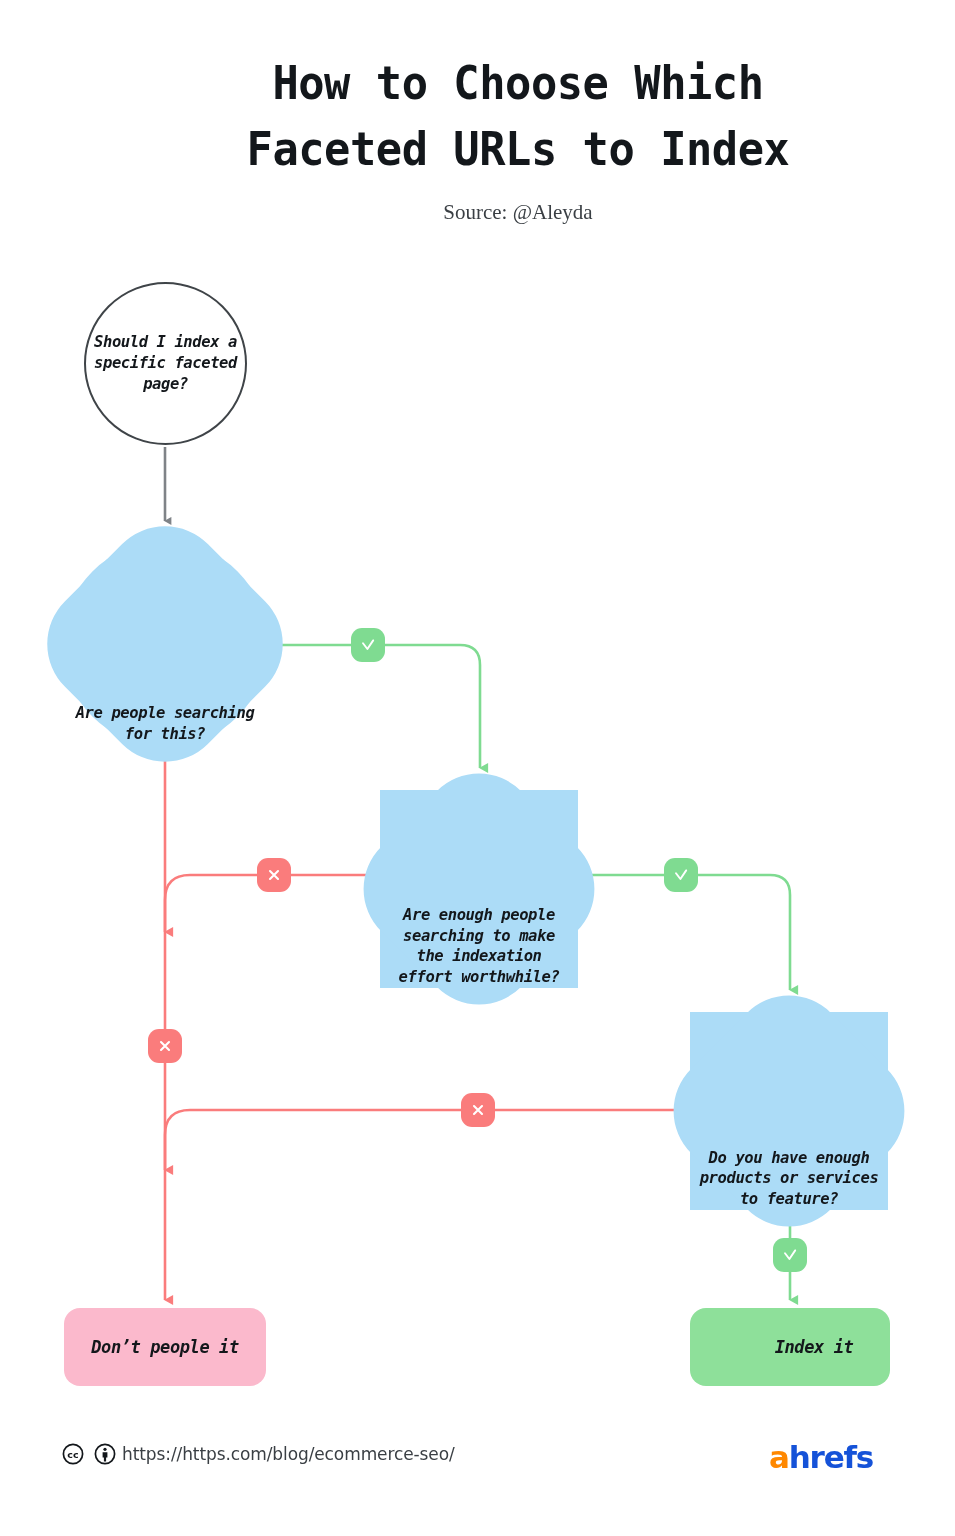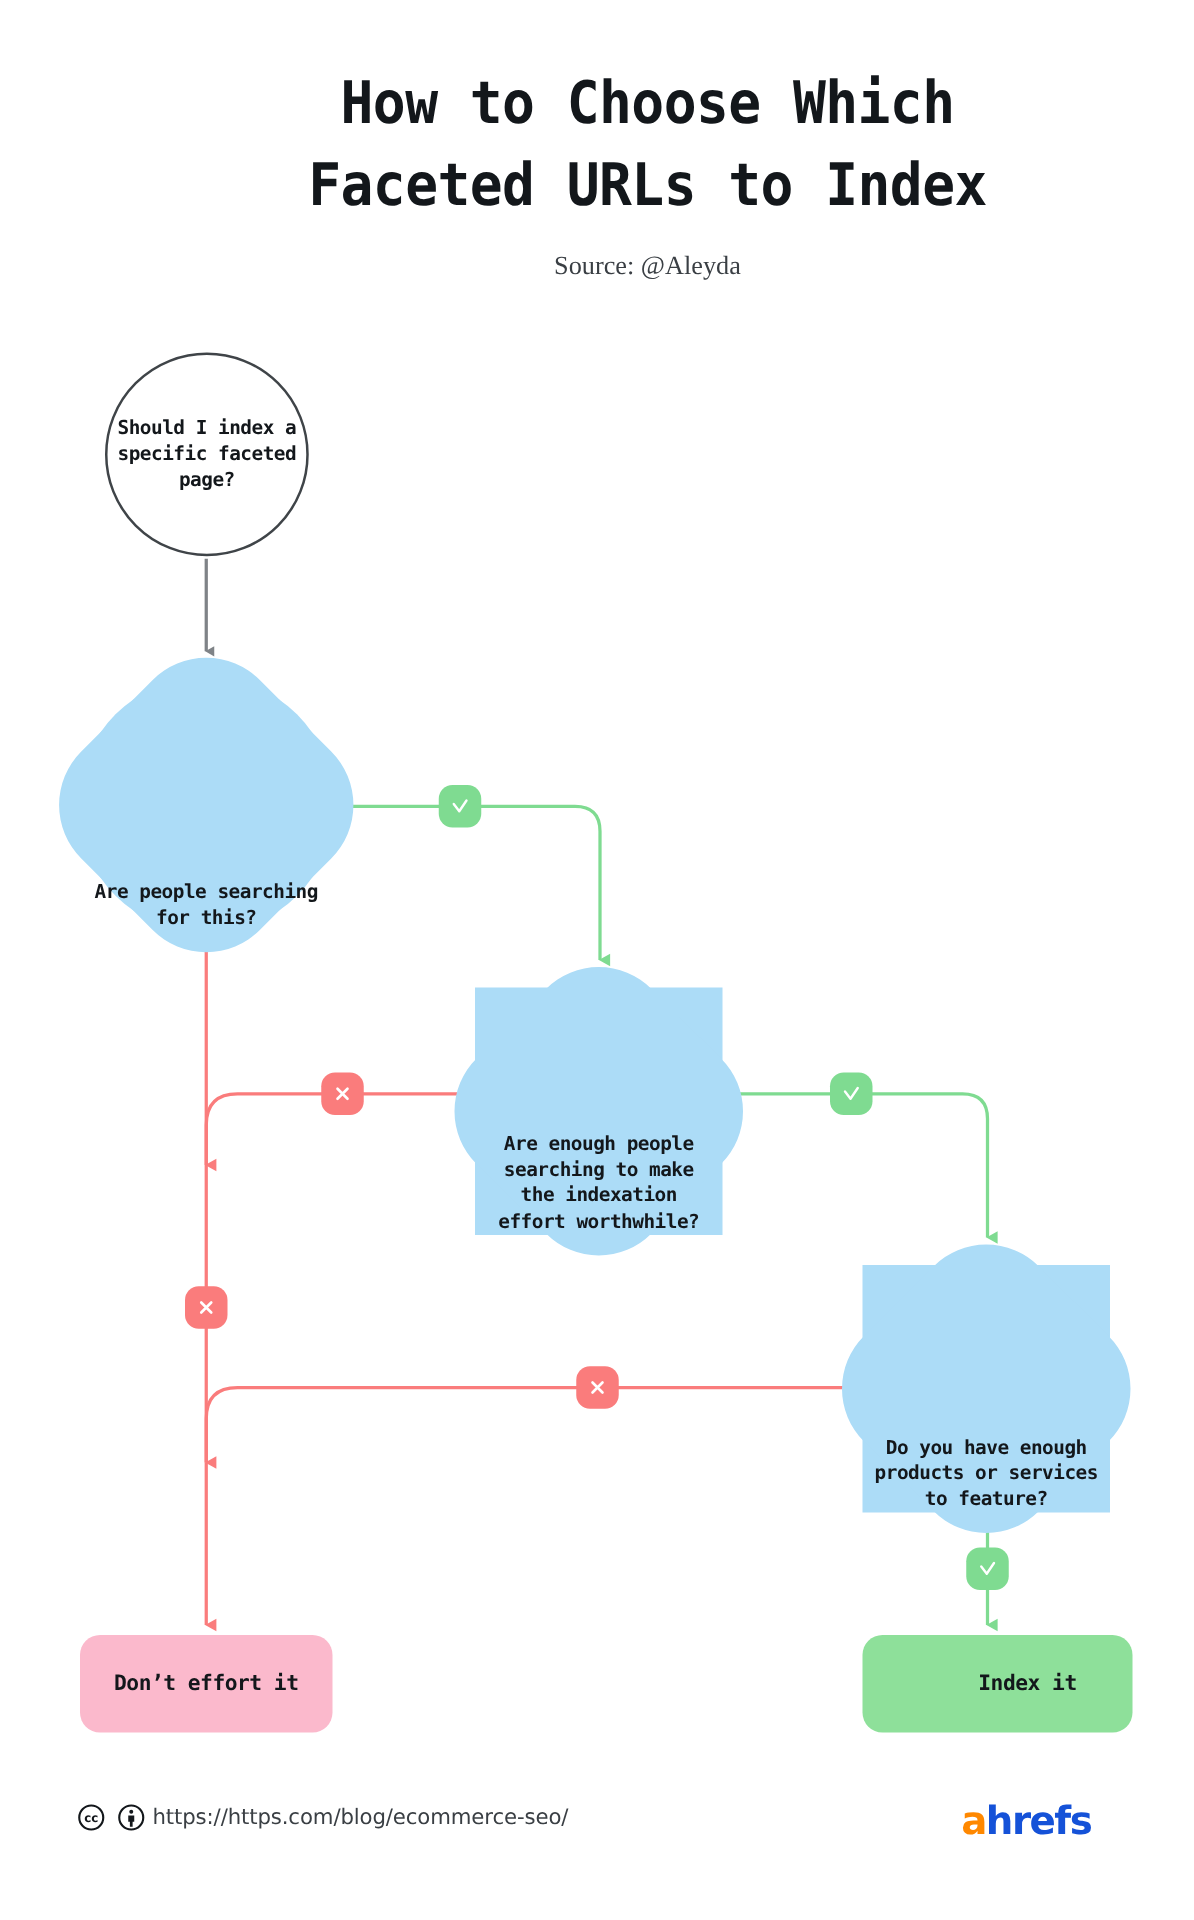--- a/index.html
+++ b/index.html
@@ -100,35 +100,35 @@
   }
   .sq {
     position: absolute;
     top: 0; left: 0; width: 100%; height: 100%;
     background: #ACDCF7;
     border-radius: 50% 50% 50% 50% / 50% 50% 50% 50%;
     transform: rotate(45deg);
     border-radius: 30%;
     z-index: 0;
   }
-  .node .txt { position: relative; z-index: 2; }
+  .node .txt { position: relative; z-index: 2; font-style: italic; }
 
   
   .terminal {
     border-radius: 16px;
     font-size: 17px;
   }
   #node-no {
     left: 64px; top: 1308px;
     width: 202px; height: 78px;
     background: #FBB9CC;
   }
   #node-yes {
     left: 690px; top: 1308px;
-    width: 216px; height: 78px;
+    width: 200px; height: 78px;
     background: #8EE09A;
     padding-left: 48px;
   }
 
   
   .badge {
     position: absolute;
     width: 34px; height: 34px;
     border-radius: 11px;
     display: flex;
@@ -228,21 +228,21 @@
     <span class="sq"></span>
     <span class="txt">Are enough people searching to make the indexation effort worthwhile?</span>
   </div>
 
   <div class="node decision" id="node-d3">
     <span class="sq"></span>
     <span class="txt">Do you have enough products or services to feature?</span>
   </div>
 
   <div class="node terminal" id="node-no">
-    <span class="txt">Don’t effort it</span>
+    <span class="txt">Don’t people it</span>
   </div>
   <div class="node terminal" id="node-yes">
     <span class="txt">Index it</span>
   </div>
 
   <div class="badge yes" style="left:351px; top:628px;">
     <span>
       <svg width="18" height="18" viewBox="0 0 18 18">
           <path d="M4,7.2 L8.4,13 L14.2,4.4" fill="none" stroke="#ffffff" stroke-width="1.9" stroke-linecap="round" stroke-linejoin="round"></path>
         </svg>

